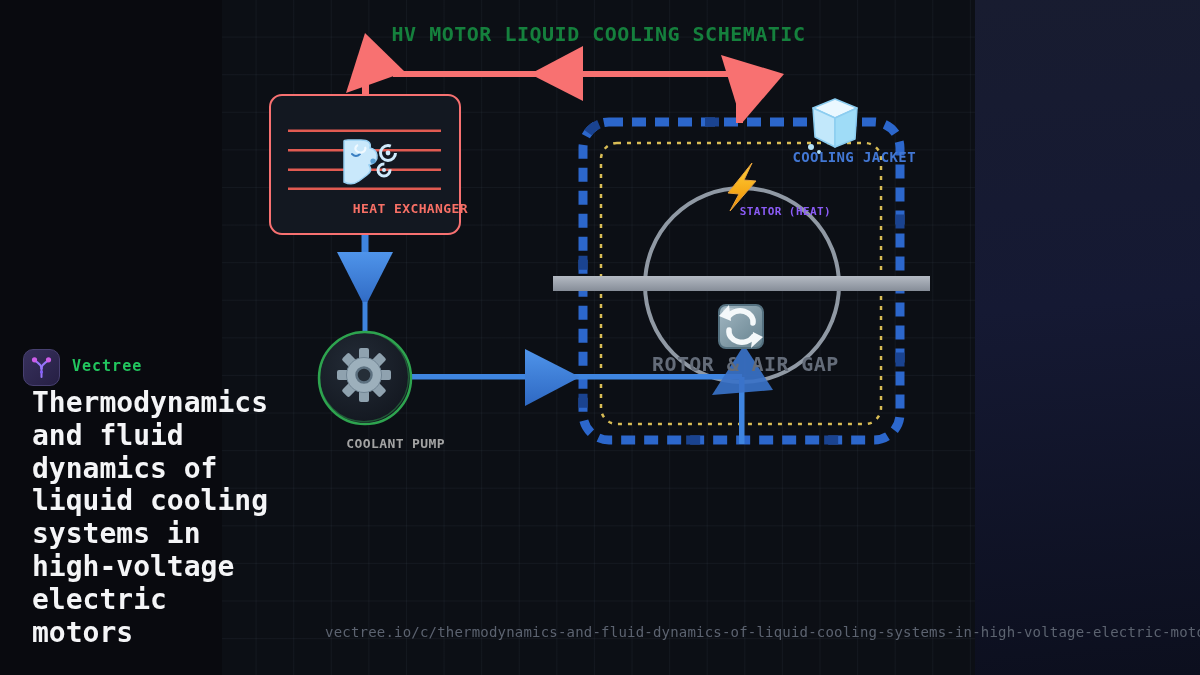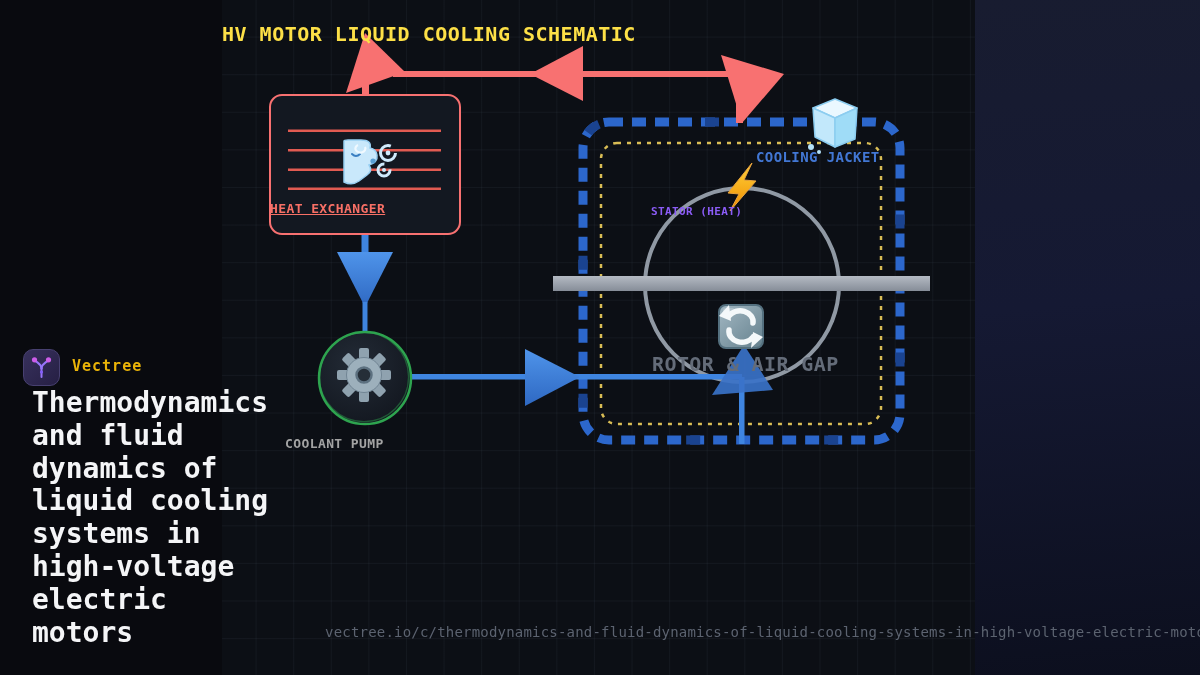--- a/index.html
+++ b/index.html
@@ -18,43 +18,43 @@
       linear-gradient(90deg, rgba(150,170,200,0.06) 1px, transparent 1px);
     background-size:37.6px 37.6px;
     background-position:-4px -1px;
   }
   .right-zone{
     position:absolute;left:975px;top:0;width:225px;height:675px;
     background:linear-gradient(175deg,#181c30 0%,#151933 45%,#0c0f1e 100%);
   }
   svg.scene{position:absolute;left:0;top:0;}
   .lbl{
-    position:absolute;font-weight:bold;text-align:left;
+    position:absolute;font-weight:bold;text-align:right;
     font-size:13px;letter-spacing:0.4px;white-space:nowrap;
   }
-  .lbl-heat-exchanger{left:270px;top:201px;width:198px;color:#f87066;text-decoration:underline;}
+  .lbl-heat-exchanger{left:270px;top:201px;width:198px;color:#f87066;}
   .lbl-coolant-pump{left:285px;top:436px;width:160px;color:#a3a3a3;}
   .lbl-stator{left:651px;top:205px;width:180px;color:#8b5cf6;font-size:11px;}
   .lbl-rotor{left:652px;top:352px;width:180px;color:#646c79;font-size:20px;}
   .lbl-cooling-jacket{left:756px;top:149px;width:160px;color:#4277d4;font-size:14px;}
   .schem-title{
     position:absolute;left:222px;top:22px;width:753px;
-    text-align:left;font-weight:bold;font-size:20px;
-    letter-spacing:0.5px;color:#fde047;
+    text-align:center;font-weight:bold;font-size:20px;
+    letter-spacing:0.5px;color:#15803d;
   }
   .logo{
     position:absolute;left:23px;top:349px;width:37px;height:37px;
     border-radius:10px;
     background:linear-gradient(135deg,#37315c 0%,#261f44 100%);
     border:1px solid #474070;
     box-sizing:border-box;
   }
   .brand-name{
     position:absolute;left:72px;top:357px;
-    color:#eab308;font-weight:bold;font-size:15px;letter-spacing:1px;
+    color:#22c55e;font-weight:bold;font-size:15px;letter-spacing:1px;
   }
   .headline{
     position:absolute;left:32px;top:387px;width:330px;
     color:#f4f5f7;font-weight:bold;font-size:28px;line-height:32.8px;
     white-space:pre-line;
   }
   .footer-url{
     position:absolute;left:325px;top:624px;width:880px;
     color:#5c6370;font-size:14px;letter-spacing:0.2px;white-space:nowrap;
     overflow:hidden;

